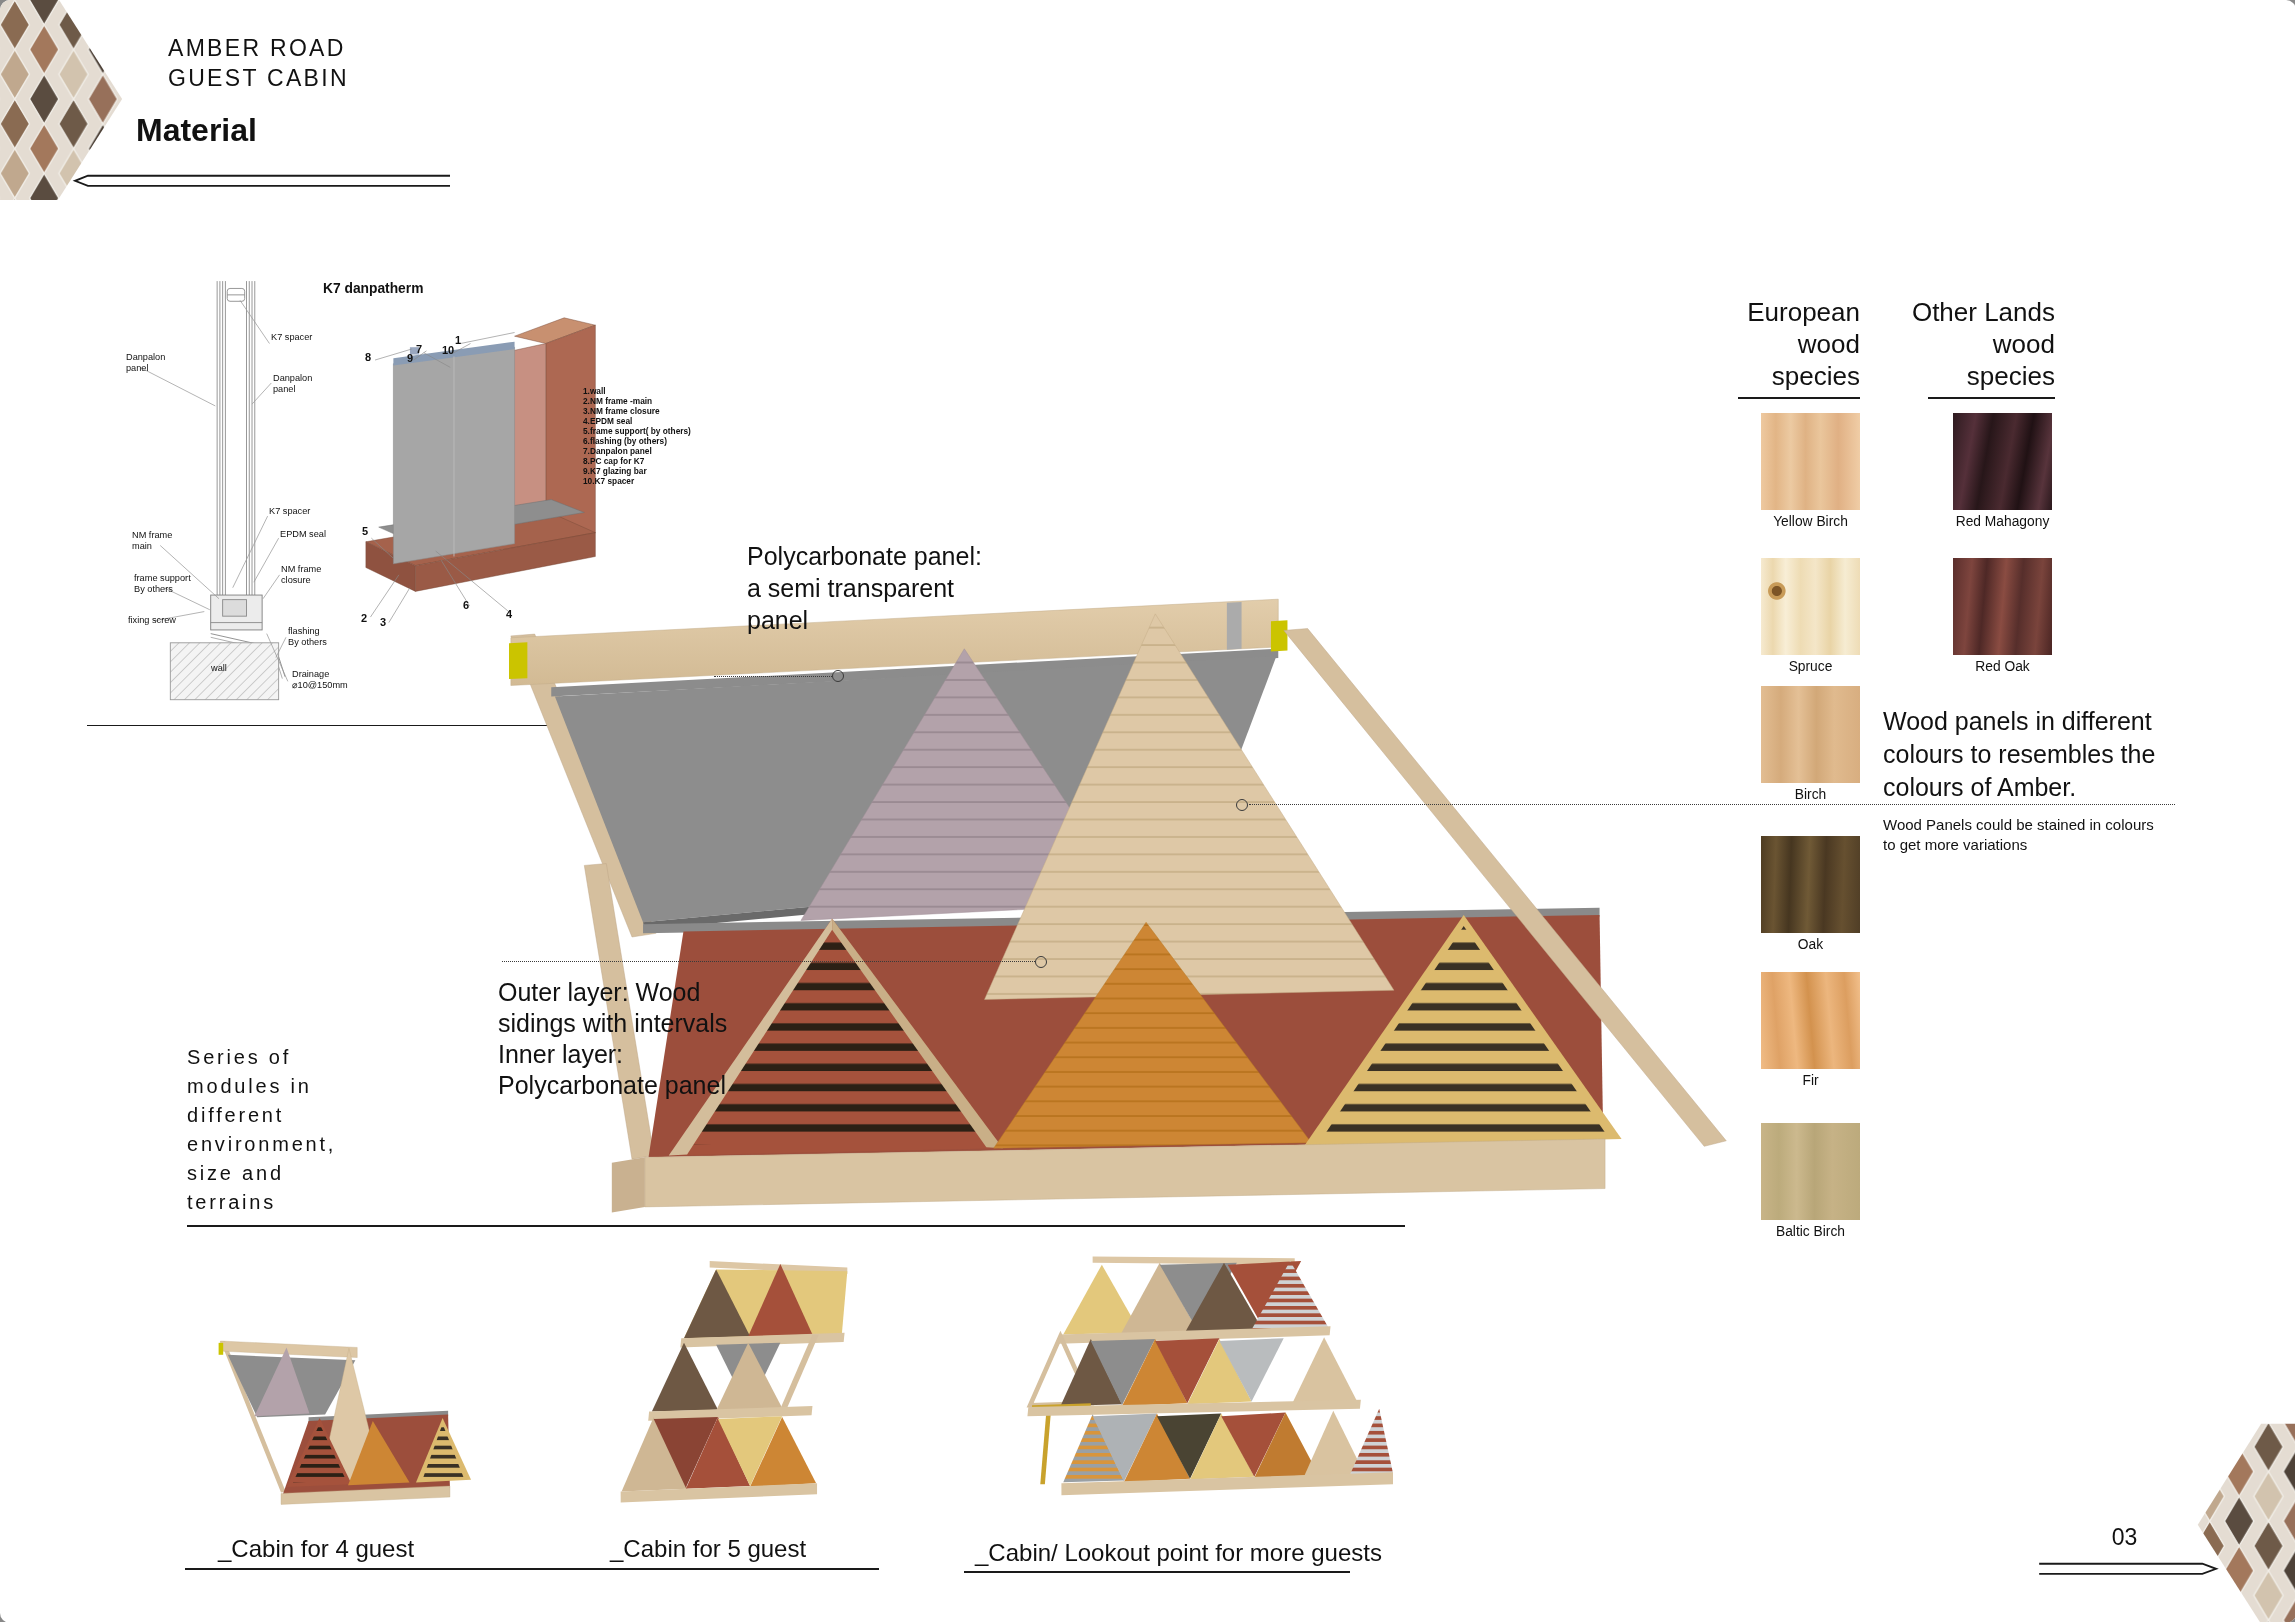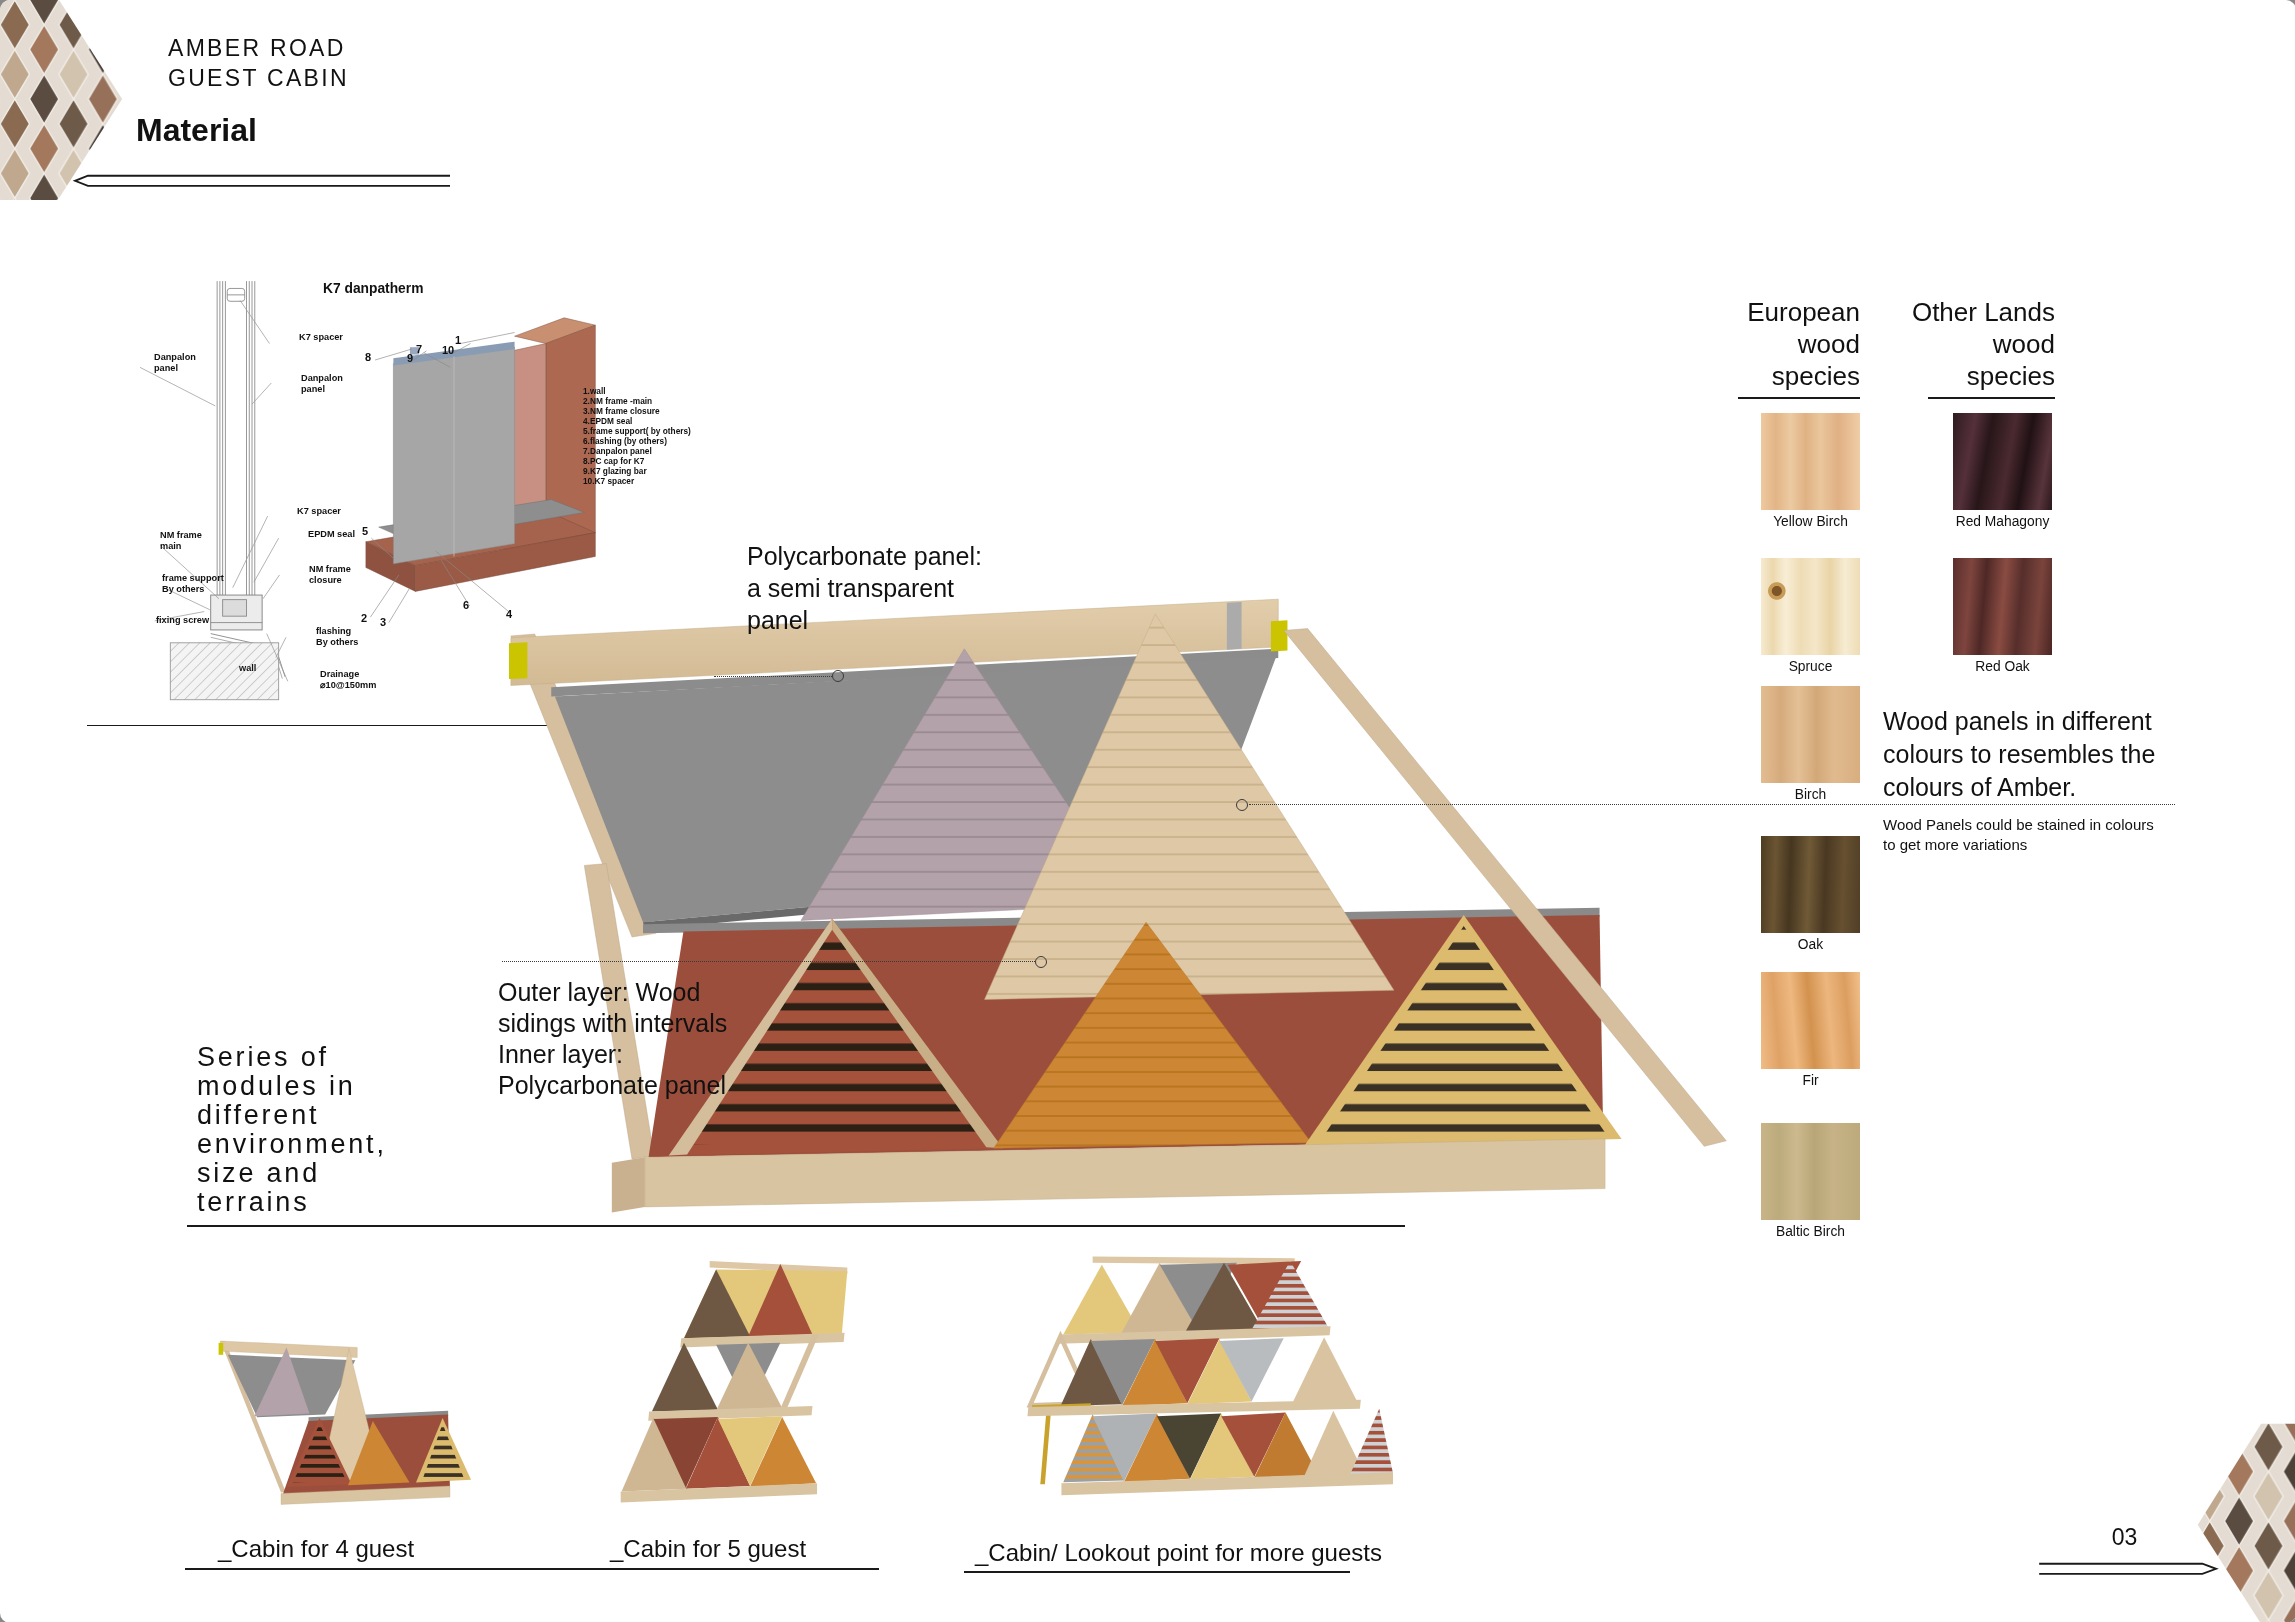--- a/index.html
+++ b/index.html
@@ -7,28 +7,28 @@
          font-family:"Liberation Sans", sans-serif;color:#111;border-radius:10px;}
   .abs{position:absolute;}
   .pre{white-space:pre-line;}
   .hline{position:absolute;background:#1a1a1a;height:1.8px;}
   .dotted{position:absolute;border-top:1.8px dotted #3a3a3a;height:0;}
   .leader-dot{position:absolute;width:10px;height:10px;border:1.4px solid #3a3a3a;border-radius:50%;background:transparent;}
   
   .title{font-size:23px;letter-spacing:2.3px;line-height:30px;font-weight:400;}
   .section-title{font-size:32px;font-weight:700;font-family:"Liberation Sans",sans-serif;}
   
-  .det-label{position:absolute;font-size:9.2px;font-weight:700;line-height:11px;white-space:pre-line;color:#111;margin-left:28px;}
+  .det-label{position:absolute;font-size:9.2px;font-weight:400;line-height:11px;white-space:pre-line;color:#111;}
   .det-title{position:absolute;font-size:13.8px;font-weight:700;}
   .det-legend{position:absolute;font-size:8.3px;font-weight:700;line-height:10px;white-space:pre-line;}
   .axon-num{position:absolute;font-size:11px;font-weight:700;}
   .det-caption{position:absolute;font-size:13.8px;}
   
   .note-big{font-size:25px;line-height:32px;}
-  .series{font-size:27px;line-height:29px;letter-spacing:2.8px;margin-left:10px;}
+  .series{font-size:20px;line-height:29px;letter-spacing:2.8px;}
   
   .species-head{font-size:26px;line-height:32px;text-align:right;}
   .sw{position:absolute;width:99px;height:97px;}
   .sw-label{position:absolute;width:103px;text-align:center;font-size:13.8px;}
   .sw-yellowbirch{background:linear-gradient(90deg,#eec9a0 0%,#e2b586 15%,#eccaa2 30%,#dfb284 45%,#eac69c 60%,#e0b084 78%,#f0cda6 100%);}
   .sw-redmahagony{background:linear-gradient(100deg,#2e1b20,#55303a 20%,#271619 35%,#4a2a30 55%,#201114 70%,#58343c 88%,#2a181c);}
   .sw-spruce{background:radial-gradient(circle at 16% 34%,#7d5526 0 4.6px,#c89b58 5.5px 8.3px,rgba(0,0,0,0) 9.2px),
              linear-gradient(90deg,#f6ead0 0,#ecd8ae 12%,#f8eed6 25%,#eedcb4 40%,#f4e6c8 55%,#e9d4a6 70%,#f6ecd2 85%,#eedcb6 100%);}
   .sw-redoak{background:linear-gradient(95deg,#5a2e2c,#7e453e 18%,#4e2826 32%,#8a4c42 50%,#562e2b 66%,#7a443c 84%,#4a2523);}
   .sw-maple{background:linear-gradient(90deg,#e2bd92 0,#d5ab7c 20%,#e4c096 38%,#d2a878 56%,#e0ba8e 74%,#d8ae80 100%);}

